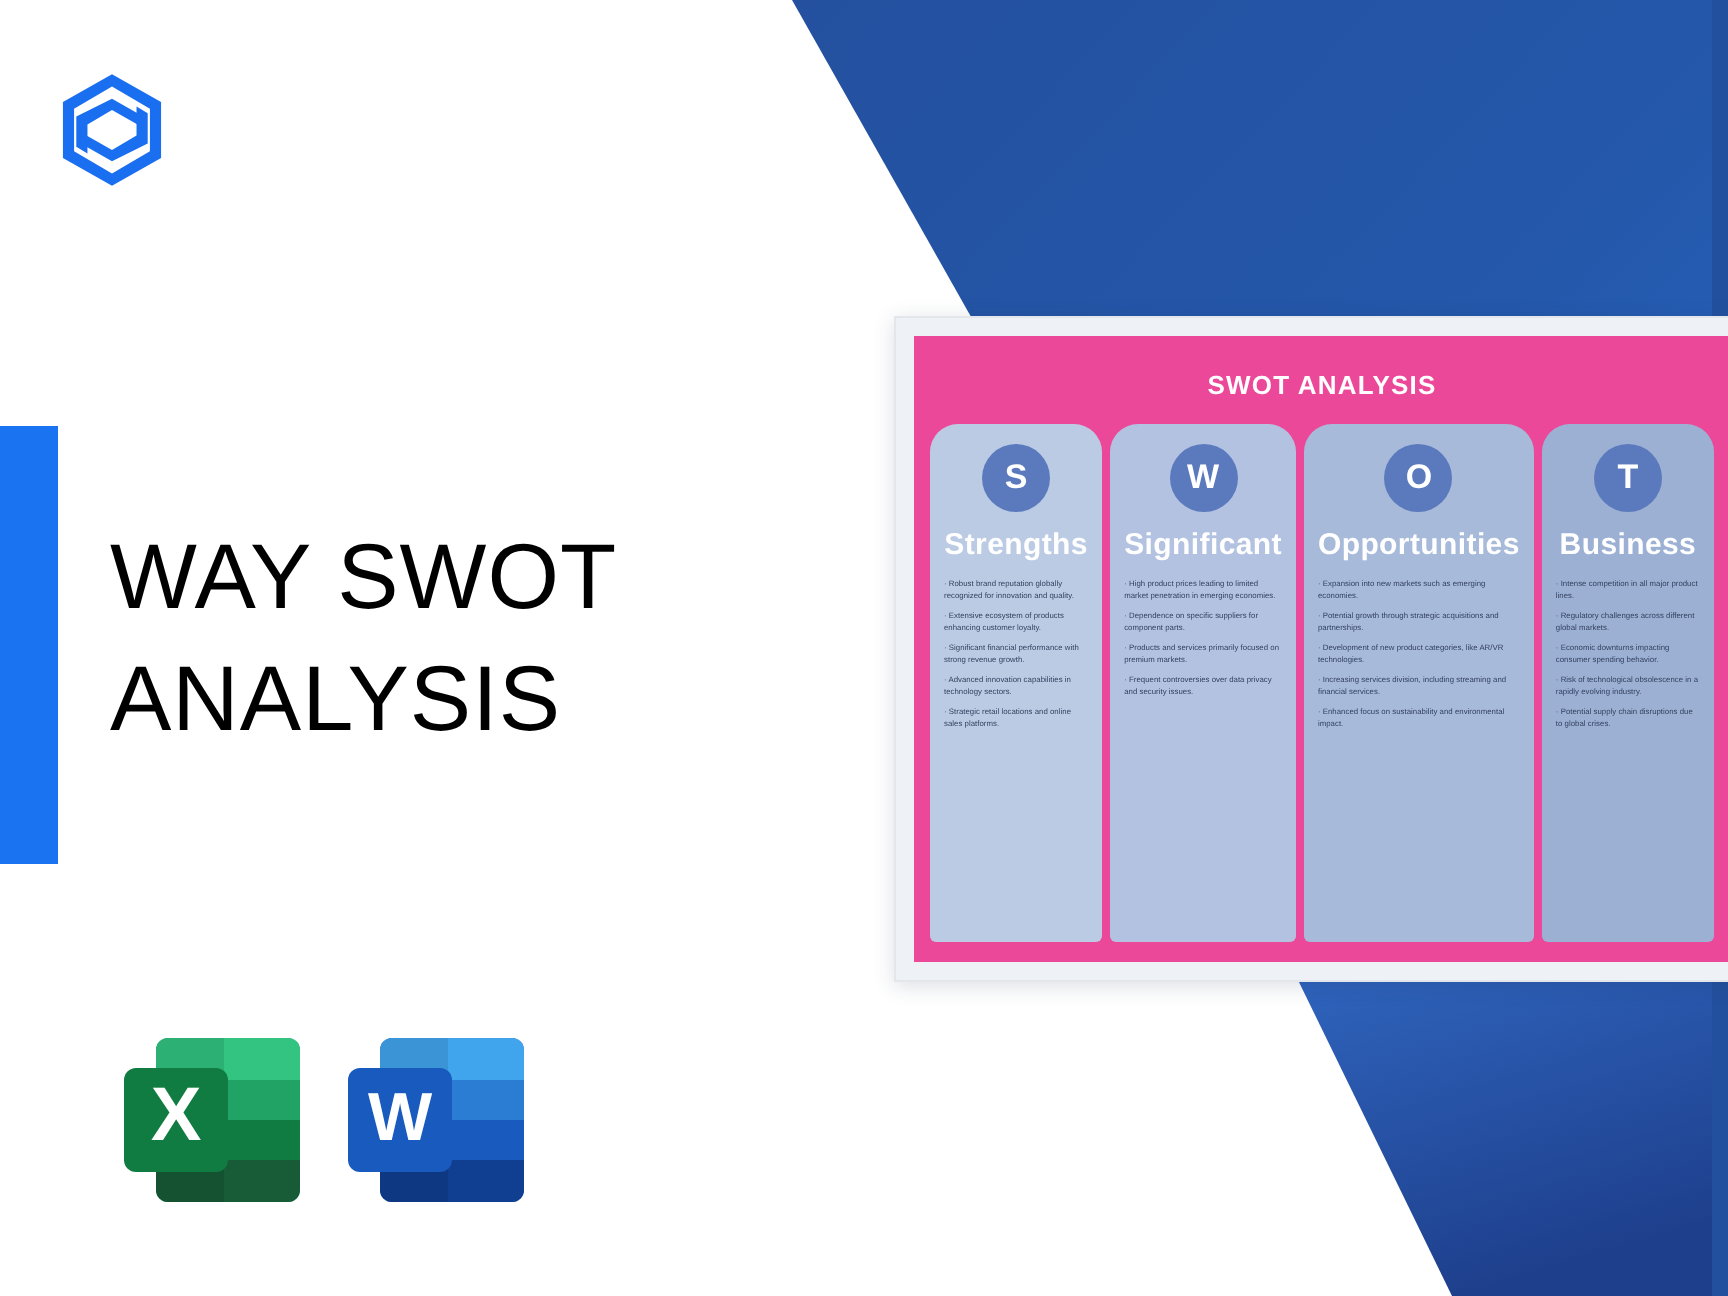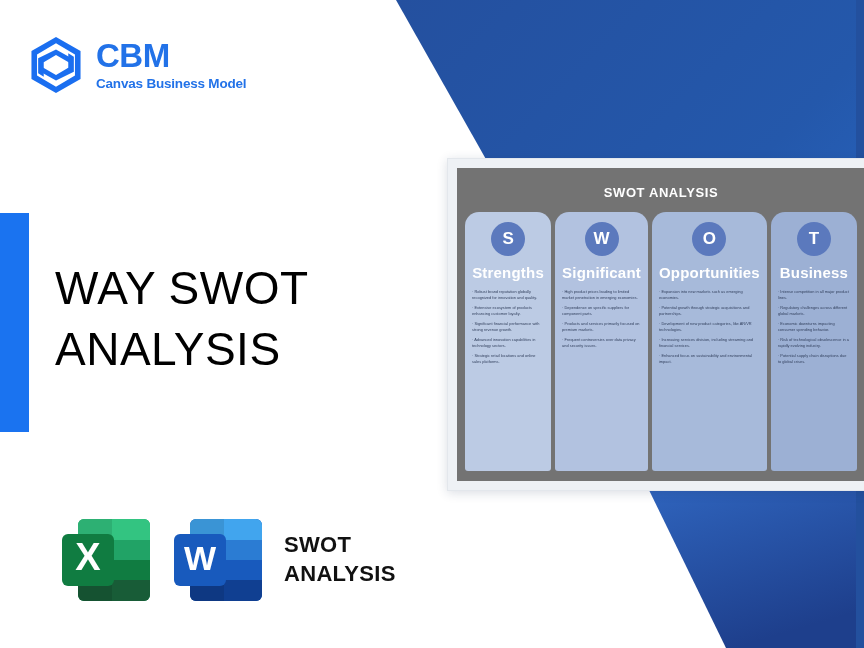--- a/index.html
+++ b/index.html
@@ -73,21 +73,21 @@
     position: absolute;
     left: 447px; top: 158px;
     width: 428px; height: 333px;
     background: #eef1f5;
     border: 1px solid #e3e7ec;
     box-shadow: 0 2px 10px rgba(30,50,90,0.16);
     padding: 9px;
   }
   .swot-panel {
     width: 100%; height: 100%;
-    background: #737373;
+    background: #ec4899;
     padding: 8px 7px 10px 7px;
     display: flex; flex-direction: column;
   }
   .swot-title {
     text-align: center;
     color: #ffffff;
     font-size: 13px;
     font-weight: bold;
     letter-spacing: 0.6px;
     padding: 9px 0 12px 0;
@@ -164,24 +164,20 @@
     <svg class="logo-mark" viewBox="0 0 100 104" aria-hidden="true">
       <g fill="#1a6ef0">
         <path d="M50 2 L94 27 L94 77 L50 102 L6 77 L6 27 Z
                  M50 13 L16 33 L16 71 L50 91 L84 71 L84 33 Z"></path>
       </g>
       <g fill="#1a6ef0">
         <path d="M50 24 L78 40 L78 50 L50 34 L28 47 L28 73 L18 67 L18 40 Z"></path>
         <path d="M50 80 L22 64 L22 54 L50 70 L72 57 L72 31 L82 37 L82 64 Z"></path>
       </g>
     </svg>
-    <div class="logo-text">
-      <div class="logo-title">CBM</div>
-      <div class="logo-sub">Canvas Business Model</div>
-    </div>
   </div>
 
   <div class="headline">WAY SWOT ANALYSIS</div>
 
   <div class="office-row">
     <div class="office-icon">
       <svg viewBox="0 0 98 94" width="98" height="94" aria-hidden="true">
         <defs>
           <clipPath id="xclip">
               <rect x="18" y="6" width="72" height="82" rx="6"></rect>
@@ -213,24 +209,20 @@
           <rect x="18" y="27" width="72" height="20" fill="#2b7cd3"></rect>
           <rect x="18" y="47" width="72" height="20" fill="#185abd"></rect>
           <rect x="18" y="67" width="72" height="21" fill="#103f91"></rect>
           <rect x="18" y="6" width="34" height="82" fill="#000000" opacity="0.10"></rect>
         </g>
         <rect x="2" y="21" width="52" height="52" rx="6" fill="#185abd"></rect>
         <text x="28" y="57" font-family="'Liberation Sans', sans-serif" font-size="34" font-weight="bold" fill="#ffffff" text-anchor="middle">W</text>
       </svg>
     </div>
 
-    <div class="office-label">
-      <div>SWOT</div>
-      <div>ANALYSIS</div>
-    </div>
   </div>
 
   <div class="swot-frame">
     <div class="swot-panel">
       <div class="swot-title">SWOT ANALYSIS</div>
       <div class="swot-cols">
 
         <div class="swot-col c0">
           <div class="swot-badge">S</div>
           <div class="swot-colhead">Strengths</div>

